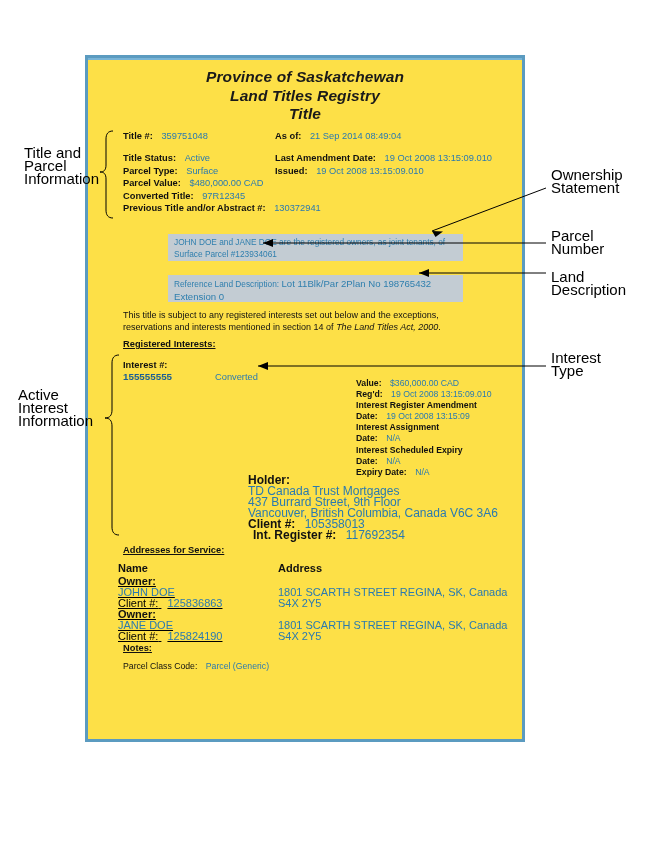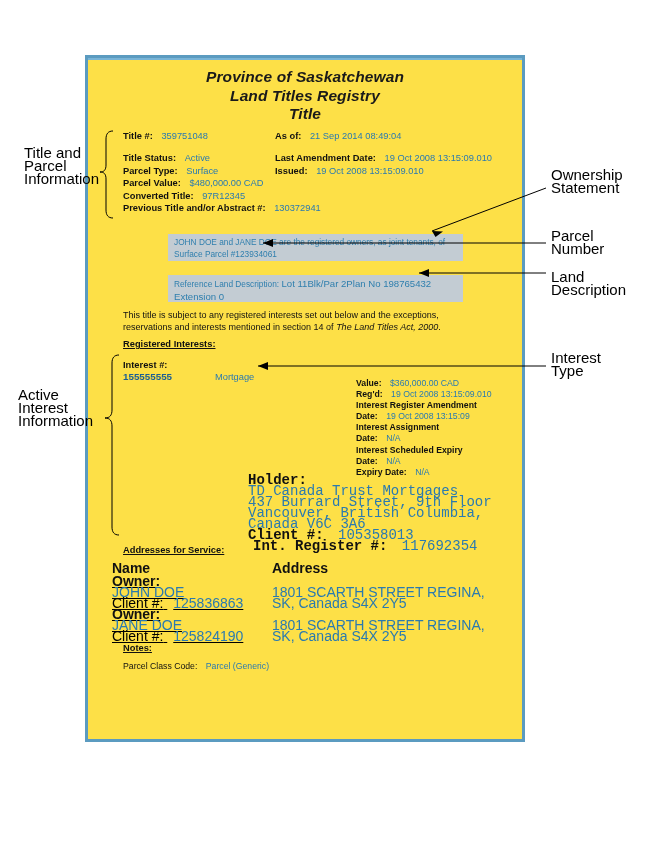--- a/index.html
+++ b/index.html
@@ -130,30 +130,30 @@
 
   
   #interest-detail {
     position: absolute; left: 268px; top: 318px; width: 180px;
     font-size: 8.7px; line-height: 11.1px;
   }
 
   
   #holder-block {
     position: absolute; left: 160px; top: 415px; width: 260px;
-    font-size: 14px; line-height: 11px; font-family: Liberation Mono, monospace;
+    font-size: 12px; line-height: 11px;
   }
   #holder-block .hb-name,
   #holder-block .hb-addr1,
   #holder-block .hb-addr2 { color: #2a7ab0; }
 
   
   #addr-table {
-    position: absolute; left: 24px; top: 503px; width: 390px;
-    font-size: 14px; line-height: 11px;
+    position: absolute; left: 30px; top: 503px; width: 390px;
+    font-size: 11px; line-height: 11px;
   }
   #addr-table .addr-head { display: flex; font-weight: bold; color: #111111; padding-bottom: 2px;}
   #addr-table .addr-head .c1 { width: 160px; }
   .addr-entry { display: flex; }
   .addr-entry .c1 { width: 160px; text-decoration: underline; }
   .addr-entry .c2 { flex: 1; color: #2a7ab0; padding-top: 11px;}
   .owner-lbl { font-weight: bold; color: #111111; }
   .owner-name { color: #2a7ab0; }
 
   
@@ -256,21 +256,21 @@
       <div class="ld-big">Extension 0</div>
     </div>
 
     <div id="subject-para"><span>This title is subject to any registered interests set out below and the exceptions, reservations and interests mentioned in section 14 of </span><i>The Land Titles Act, 2000</i><span>.</span></div>
 
     <div class="section-head" id="head-registered">Registered Interests:</div>
 
     <div id="interest-block">
       <div id="interest-num-label">Interest #:</div>
       <div>
-        <span id="interest-num">155555555</span><span id="interest-type">Mortgage</span>
+        <span id="interest-num">155555555</span><span id="interest-type">Converted</span>
       </div>
     </div>
 
     <div id="interest-detail">
       <div>
         <span class="lbl">Value:</span>
         <span class="val">$360,000.00 CAD</span>
       </div>
       <div>
         <span class="lbl">Reg'd:</span>

